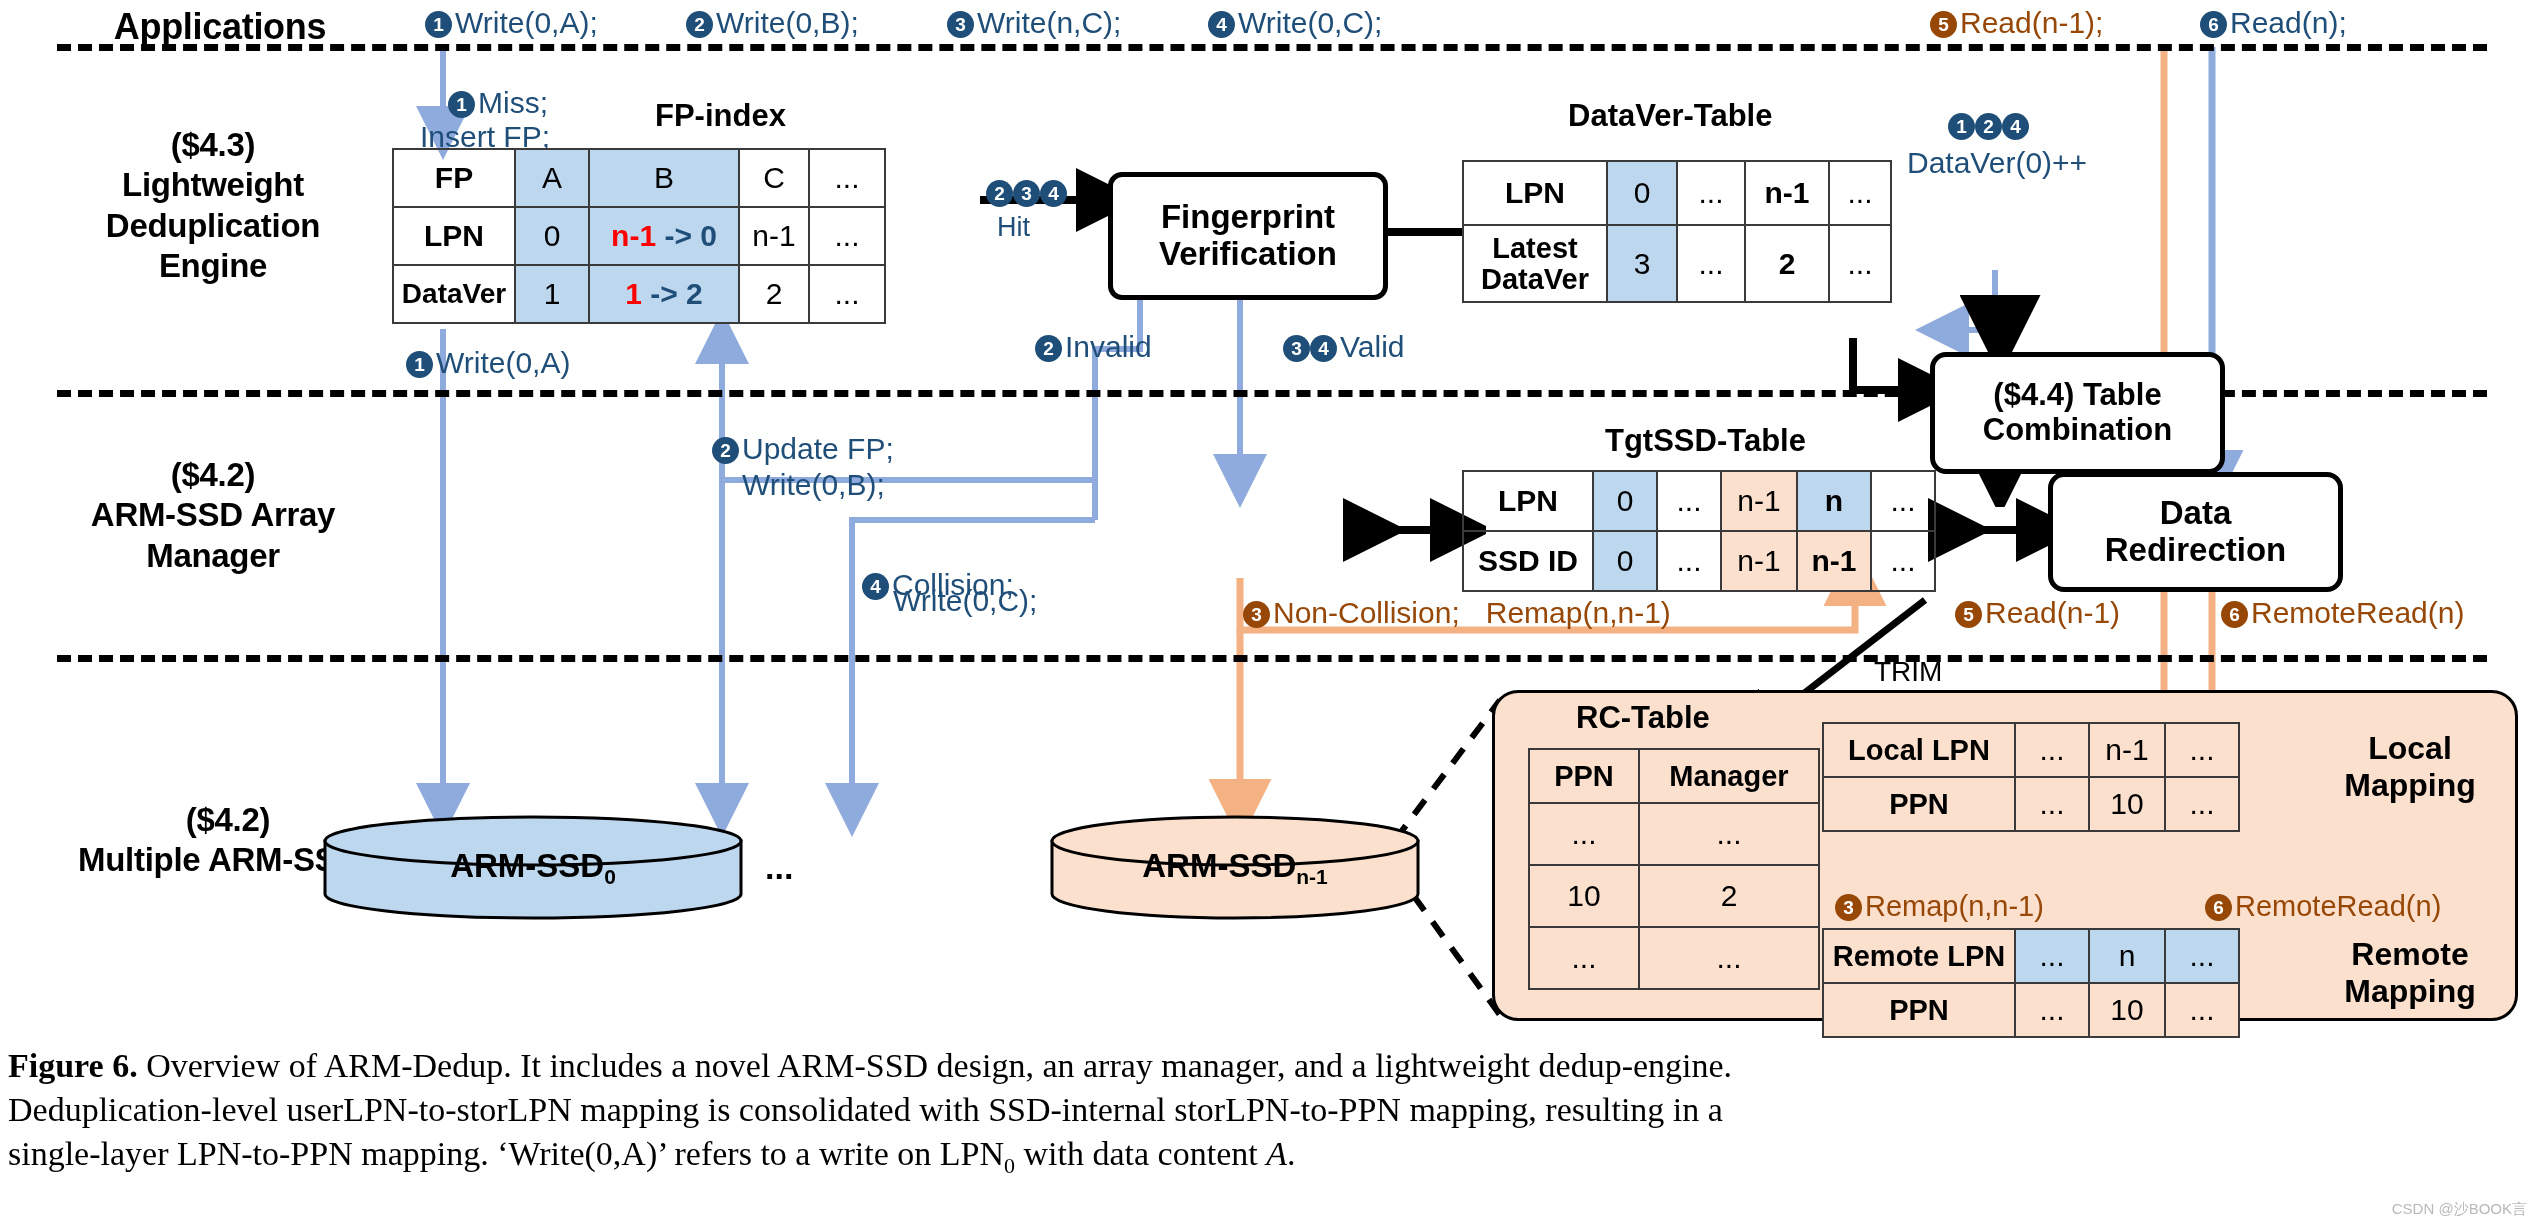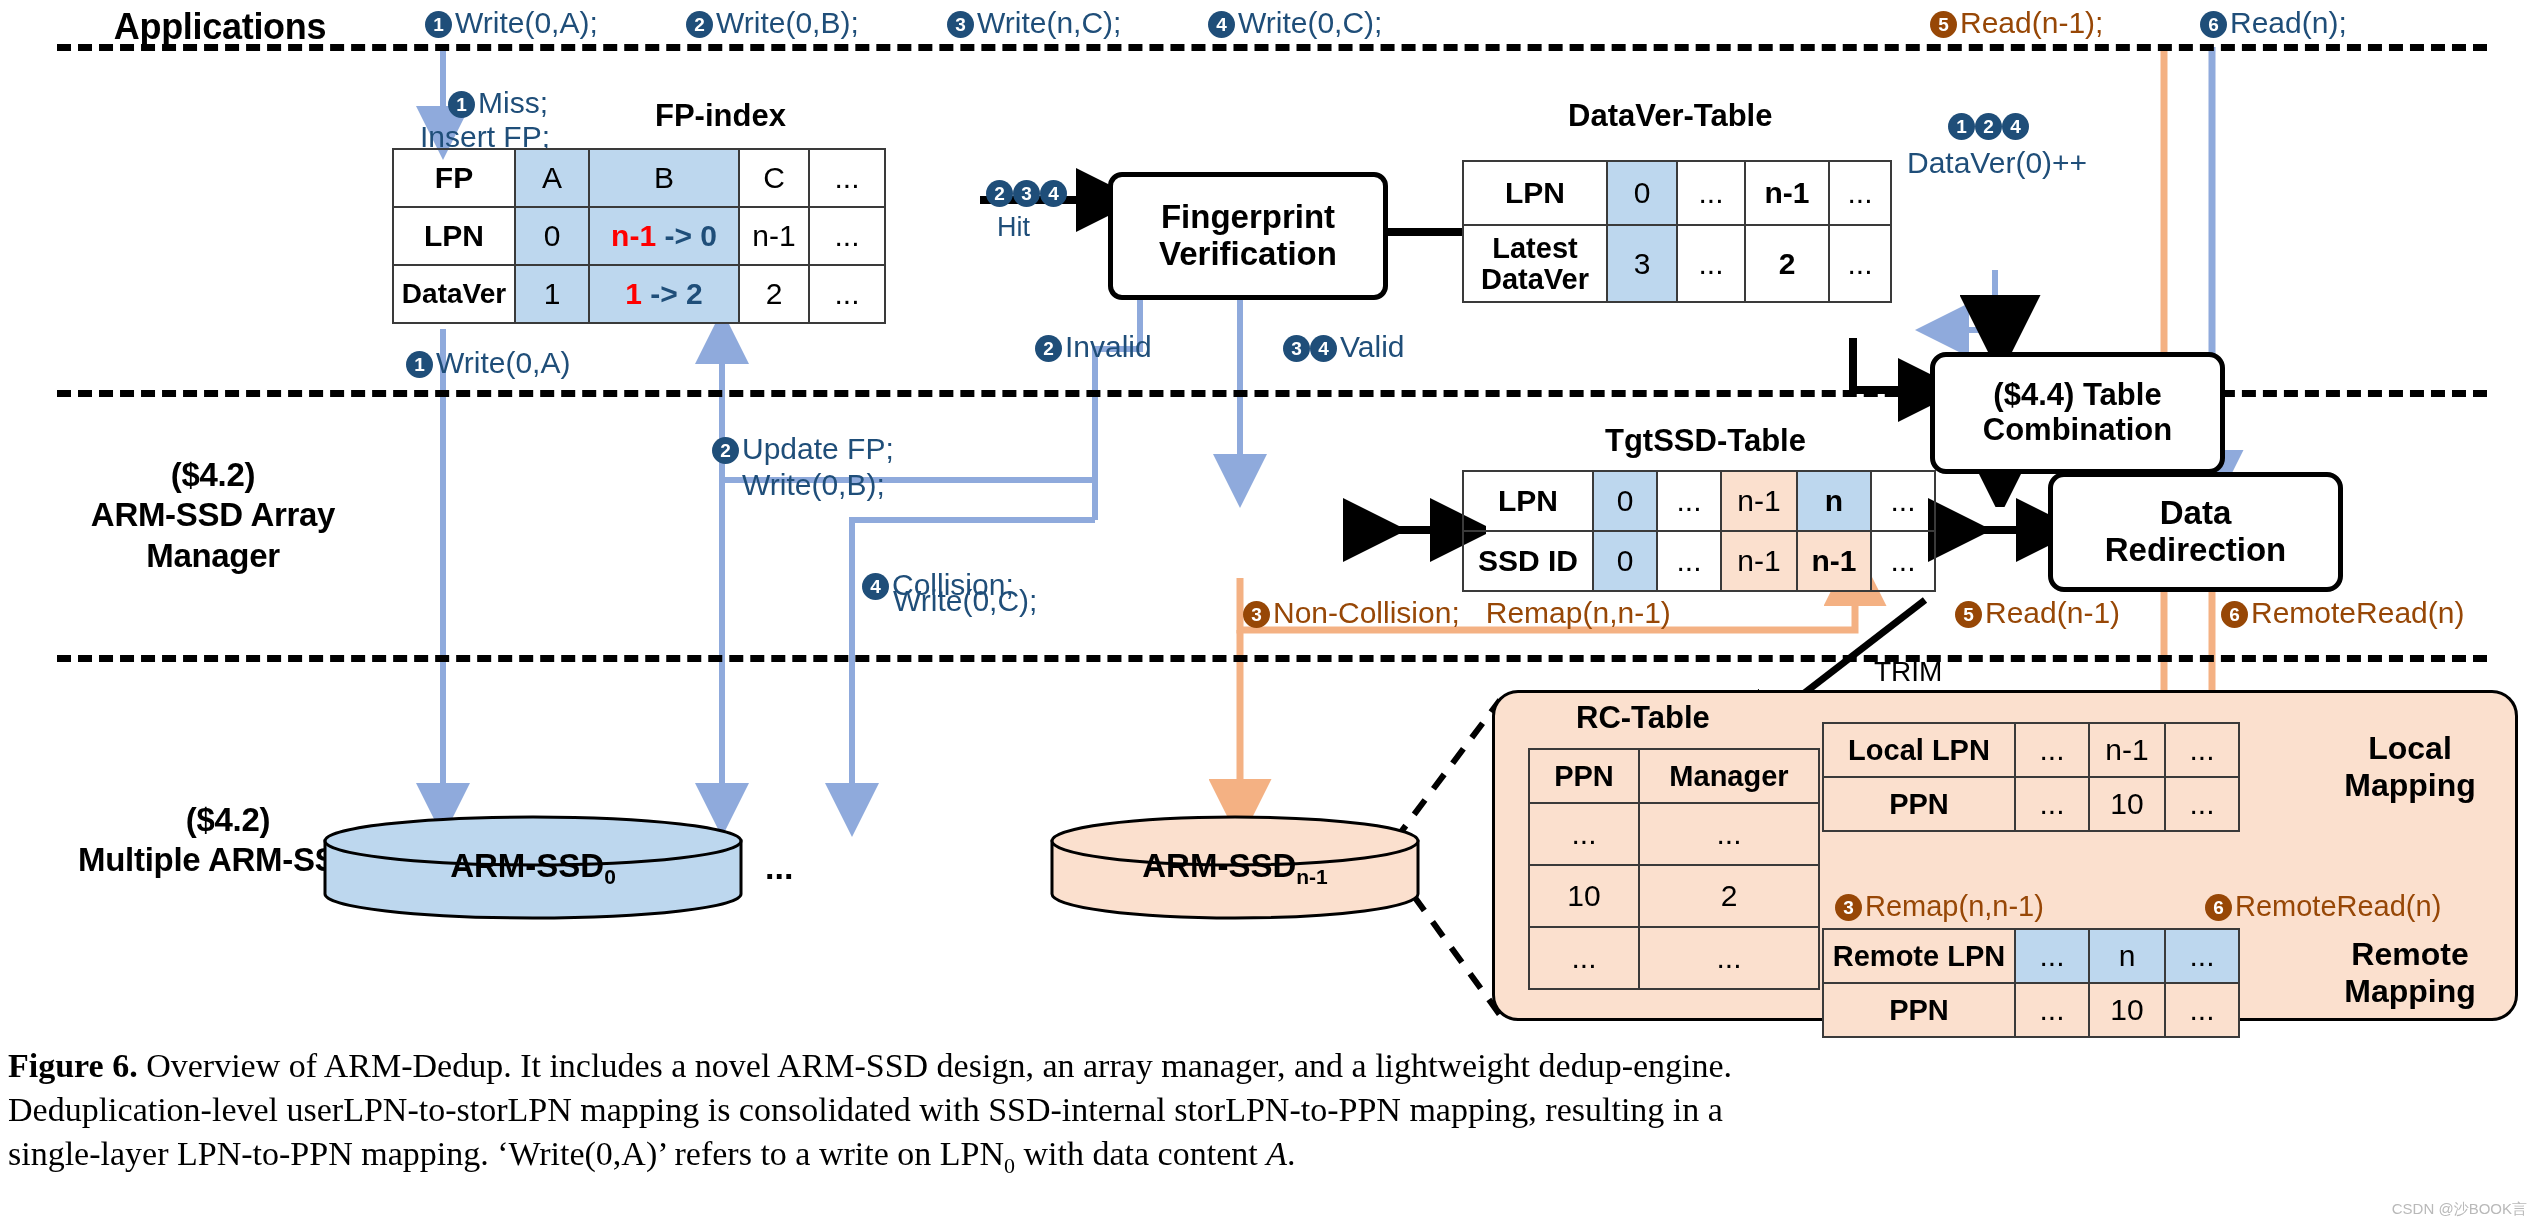--- a/index.html
+++ b/index.html
@@ -180,20 +180,24 @@
   <div class="anno" style="left:1208px;top:6px;">
     <span class="num">4</span><span>Write(0,C);</span>
   </div>
   <div class="anno o" style="left:1930px;top:6px;">
     <span class="num o">5</span><span>Read(n-1);</span>
   </div>
   <div class="anno" style="left:2200px;top:6px;">
     <span class="num">6</span><span>Read(n);</span>
   </div>
 
+  <div class="region-label" style="left:28px;top:125px;width:370px;font-size:33px;white-space:pre-line;">($4.3)
+Lightweight
+Deduplication
+Engine</div>
 
   <div class="anno" style="left:448px;top:86px;">
     <span class="num">1</span><span>Miss;</span>
   </div>
   <div class="anno" style="left:420px;top:120px;">Insert FP;</div>
 
   <div class="tcap" style="left:655px;top:98px;">FP-index</div>
 
   <table class="grid abs" style="left:392px;top:148px;">
     <tbody>

